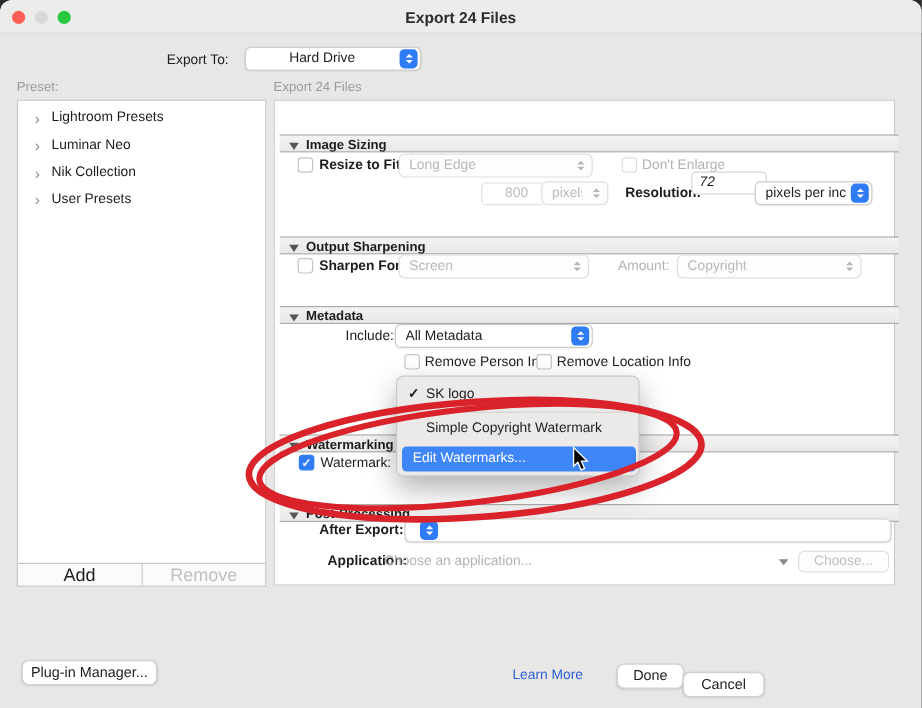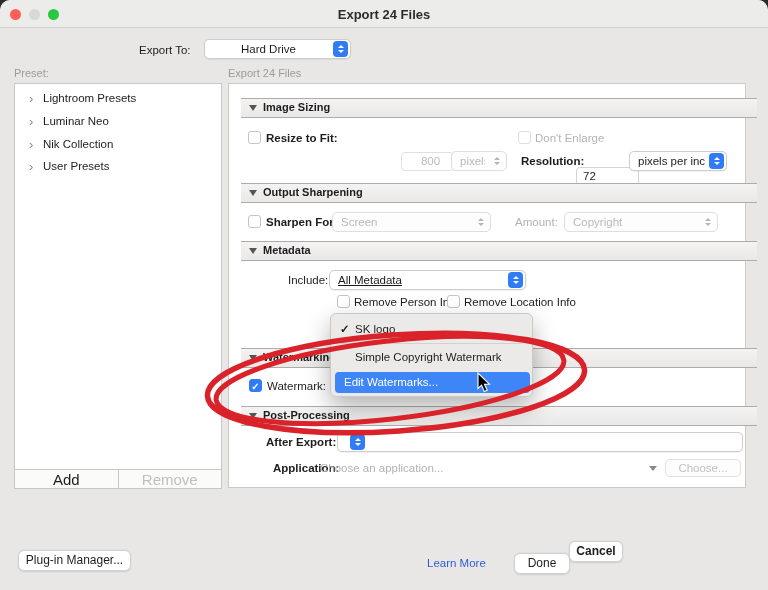--- a/index.html
+++ b/index.html
@@ -56,24 +56,24 @@
   .side-item .chev { position:absolute; left:14px; top:1px; color:#8e8c8b; font-size:13px; line-height:18px; }
   .side-item .t { position:absolute; left:28px; top:3px; }
   .side-btns { position:absolute; left:-1px; bottom:-1px; width:208px; height:20px;
                border:1px solid #c9c7c6; display:flex; background:#fbfbfa; }
   .side-btn { flex:1; text-align:center; font-size:15px; line-height:19px; color:#1d1d1f; }
   .side-btn.dis { color:#c2c0bf; border-left:1px solid #c9c7c6; }
 
   
   .main { position:absolute; left:228px; top:83px; width:518px; height:405px;
           background:#fff; border:1px solid #cccac9; }
-  .sec-hdr { position:absolute; left:12px; width:516px; height:20px;
+  .sec-hdr { position:absolute; left:4px; width:516px; height:15px;
              background:linear-gradient(#f4f3f2,#e9e8e7);
              border-top:1px solid #aeacab; border-bottom:1px solid #aeacab;
-             font-size:11px; font-weight:700; color:#1d1d1f; line-height:17px; }
+             font-size:11px; font-weight:700; color:#1d1d1f; line-height:17px;margin-top:14px; }
   .sec-hdr .tri { position:absolute; left:8px; top:6px; width:0; height:0;
                   border-left:4.5px solid transparent; border-right:4.5px solid transparent;
                   border-top:6px solid #555; }
   .sec-hdr .ht { position:absolute; left:22px; top:0; }
 
   
   .menu { position:absolute; left:330px; top:313px; width:203px; height:84px;
           background:#eceae9; border:1px solid #cbc9c8; border-radius:6px;
           box-shadow:0 10px 24px rgba(0,0,0,.3); z-index:5; }
   .menu-item { position:absolute; left:0; width:100%; height:19px; font-size:11.5px;
@@ -147,33 +147,40 @@
   </div>
 
   <div class="main">
 
     <div class="sec-hdr" style="top:14px;">
       <span class="tri"></span>
       <span class="ht">Image Sizing</span>
     </div>
     <span class="cb" style="left:19px; top:47px;"></span>
     <div class="lbl b" style="left:37px; top:44px;">Resize to Fit:</div>
+    <div class="pop dis" style="left:103px; top:44px; width:162px;">
+      <span class="pop-text">Long Edge</span>
+      <span class="stepper plain">
+          <i class="up"></i>
+          <i class="dn"></i>
+        </span>
+    </div>
     <span class="cb dis" style="left:289px; top:47px;"></span>
     <div class="lbl dim" style="left:306px; top:44px;">Don't Enlarge</div>
 
     <div class="inp dis" style="left:172px; top:68px; width:53px; text-align:center;">800</div>
     <div class="pop dis" style="left:222px; top:67px; width:56px;">
       <span class="pop-text">pixels</span>
       <span class="stepper plain">
           <i class="up"></i>
           <i class="dn"></i>
         </span>
     </div>
     <div class="lbl b" style="left:292px; top:67px;">Resolution:</div>
-    <div class="inp" style="left:347px; top:83px; width:63px;">72</div>
+    <div class="inp" style="left:347px; top:59px; width:63px;font-style:italic;">72</div>
     <div class="pop" style="left:400px; top:67px; width:98px;">
       <span class="pop-text">pixels per inch</span>
       <span class="stepper">
           <i class="up"></i>
           <i class="dn"></i>
         </span>
     </div>
 
     <div class="sec-hdr" style="top:99px;">
       <span class="tri"></span>
@@ -195,21 +202,21 @@
           <i class="up"></i>
           <i class="dn"></i>
         </span>
     </div>
 
     <div class="sec-hdr" style="top:157px;">
       <span class="tri"></span>
       <span class="ht">Metadata</span>
     </div>
     <div class="lbl" style="left:59px; top:186px;">Include:</div>
-    <div class="pop" style="left:100px; top:186px; width:197px;text-decoration:underline;">
+    <div class="pop" style="left:100px; top:186px; width:165px;">
       <span class="pop-text">All Metadata</span>
       <span class="stepper">
           <i class="up"></i>
           <i class="dn"></i>
         </span>
     </div>
     <span class="cb" style="left:108px; top:211px;"></span>
     <div class="lbl" style="left:125px; top:208px;">Remove Person Info</div>
     <span class="cb" style="left:218px; top:211px;"></span>
     <div class="lbl" style="left:235px; top:208px;">Remove Location Info</div>
@@ -256,15 +263,15 @@
     <ellipse cx="396" cy="383" rx="189" ry="48" fill="none" stroke="#d9222a" stroke-width="5.5" transform="rotate(-4 396 383)" stroke-linecap="round"></ellipse>
     <ellipse cx="390" cy="380" rx="175" ry="39" fill="none" stroke="#d9222a" stroke-width="5" transform="rotate(-6.5 390 380)" stroke-linecap="round"></ellipse>
     <g transform="translate(478,373)">
       <path d="M0,0 L0,15.5 L3.6,12.2 L6.3,18.6 L9.2,17.3 L6.5,11.2 L11.4,11.2 Z" fill="#000" stroke="#fff" stroke-width="1.1"></path>
     </g>
   </svg>
 
   <div class="btn" style="left:18px; top:550px; width:113px;">Plug-in Manager...</div>
   <div class="link" style="left:427px; top:557px;">Learn More</div>
   <div class="btn" style="left:514px; top:553px; width:56px;">Done</div>
-  <div class="btn" style="left:569px; top:541px; width:54px;font-weight:bold;">Cancel</div>
+  <div class="btn" style="left:569px; top:560px; width:68px;">Cancel</div>
 
 </div>
 
 </body></html>

